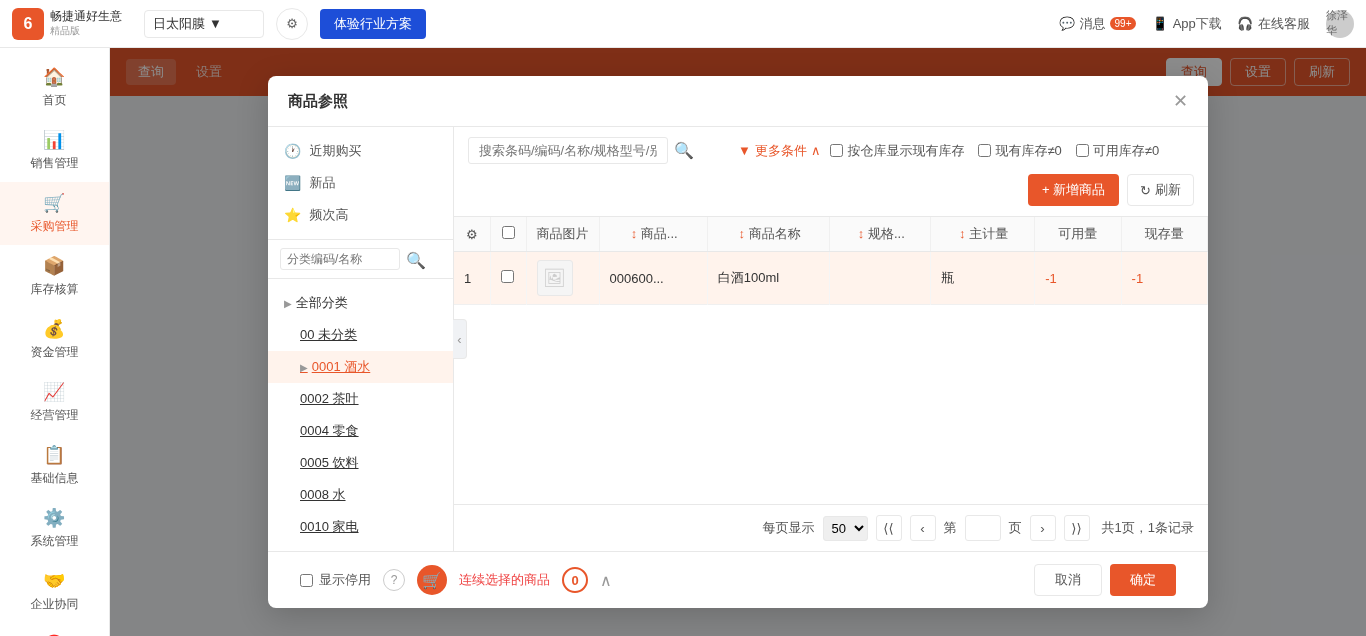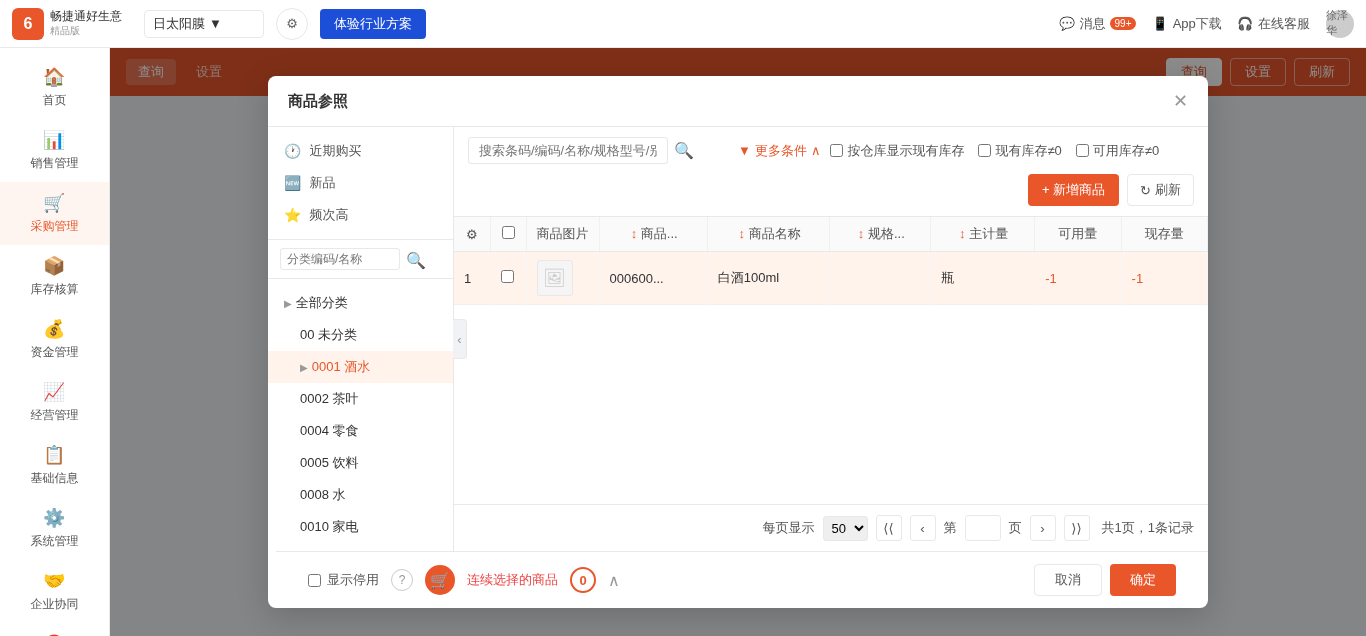--- a/index.html
+++ b/index.html
@@ -126,21 +126,21 @@
       border: 1px solid #e8e8e8; border-radius: 3px; padding: 3px 6px;
       font-size: 12px; color: #999; outline: none; width: 120px;
     }
     .left-tree { padding: 8px 0; overflow-y: auto; flex: 1; }
     .tree-item {
       padding: 7px 16px; cursor: pointer; color: #333; font-size: 13px;
       display: flex; align-items: center; gap: 4px;
     }
     .tree-item.active { background: #fff3ec; color: #e8562a; font-weight: 500; }
     .tree-arrow { color: #999; font-size: 10px; }
-    .tree-indent { padding-left: 32px; }
+    .tree-indent { padding-left: 32px; text-decoration: underline; }
 
     
     .right-panel { flex: 1; display: flex; flex-direction: column; min-width: 0; }
 
     
     .toolbar {
       padding: 10px 14px; border-bottom: 1px solid #e8e8e8;
       display: flex; align-items: center; gap: 10px; flex-wrap: wrap;
     }
     .search-bar {
@@ -208,21 +208,21 @@
     .page-nav-btn:disabled { color: #ccc; cursor: default; }
     .page-input {
       width: 36px; height: 26px; border: 1px solid #e8e8e8; border-radius: 3px;
       text-align: center; font-size: 13px; outline: none;
     }
     .page-info { color: #555; margin-left: 4px; }
 
     
     .modal-footer {
       padding: 12px 32px; border-top: 1px solid #e8e8e8;
-      display: flex; align-items: center; gap: 12px; margin-left: 8px;
+      display: flex; align-items: center; gap: 12px;
     }
     .footer-checkbox { display: flex; align-items: center; gap: 6px; font-size: 13px; color: #555; cursor: pointer; }
     .cart-icon {
       width: 30px; height: 30px; background: #e8562a; border-radius: 50%;
       display: flex; align-items: center; justify-content: center; color: white; font-size: 16px;
     }
     .cart-text { color: #ef4444; font-size: 13px; }
     .cart-count {
       width: 26px; height: 26px; border: 2px solid #e8562a; border-radius: 50%;
       display: flex; align-items: center; justify-content: center; color: #e8562a; font-weight: bold;

